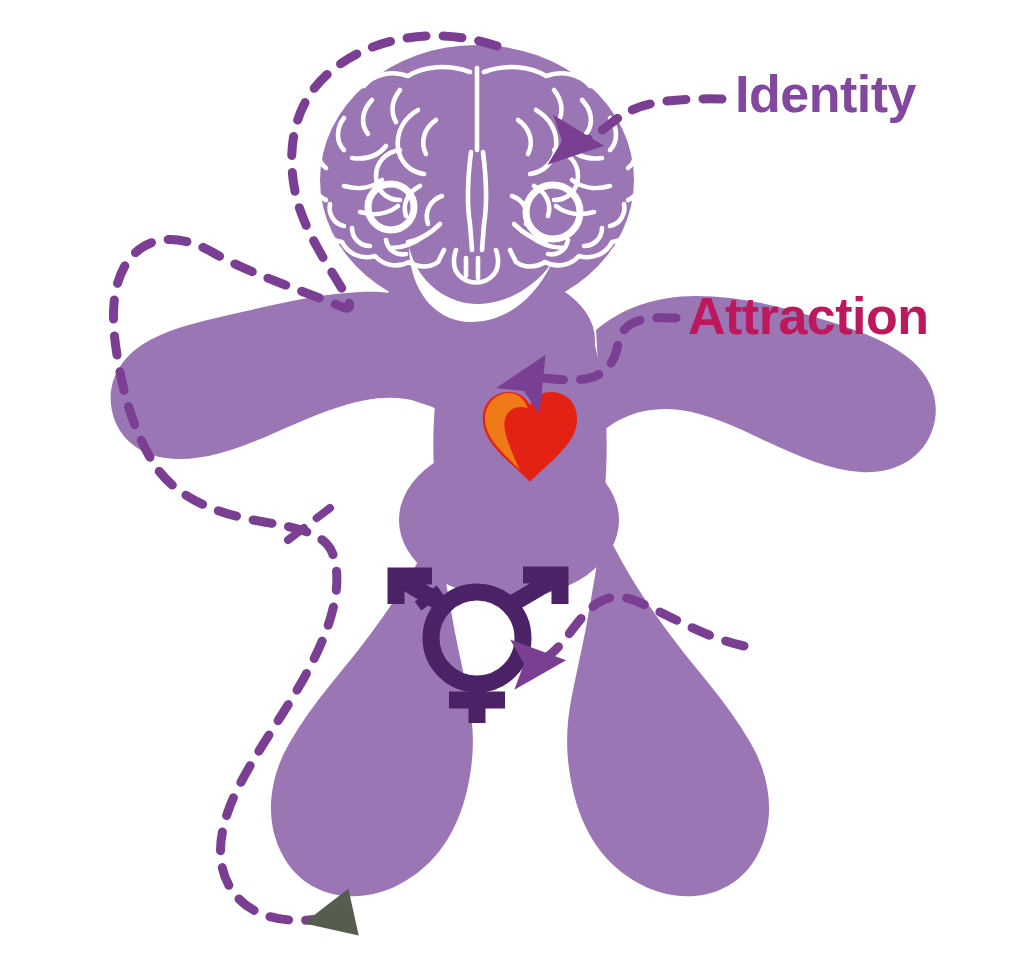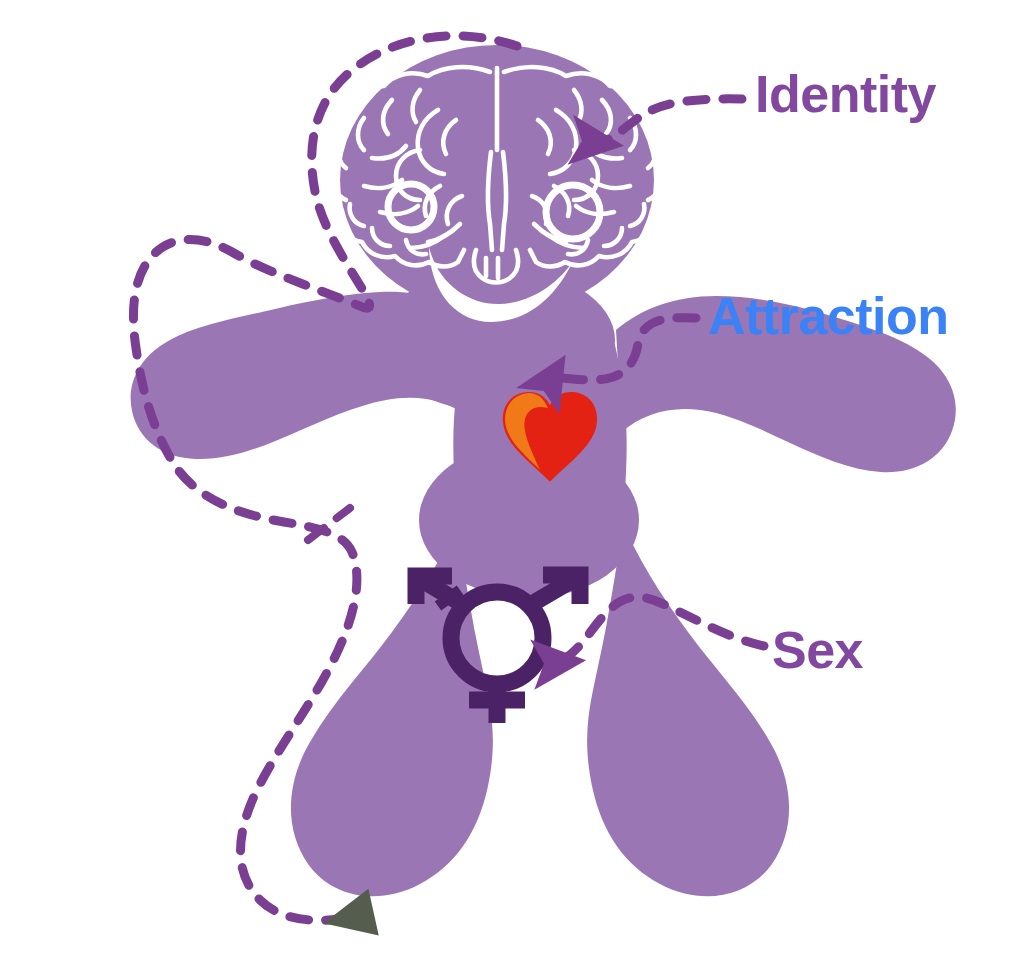--- a/index.html
+++ b/index.html
@@ -12,21 +12,20 @@
     width: 1024px;
     height: 966px;
     overflow: hidden;
     font-family: "Liberation Sans", sans-serif;
   }
   #stage {
     position: relative;
     width: 948px;
     height: 966px;
     background: #ffffff;
-    margin-left: 20px;
   }
   #stage svg.layer {
     position: absolute;
     top: 0;
     left: 0;
     width: 1024px;
     height: 966px;
   }
   .label {
     position: absolute;
@@ -265,18 +264,17 @@
              C 342 576 336 610 320 646
              C 298 696 264 738 240 784
              C 214 834 214 874 240 900
              C 262 922 300 924 336 916"></path>
 
     <path fill="none" stroke="#7A3F92" stroke-width="8" stroke-linecap="round" stroke-dasharray="20 16" d="M288 540 L330 508"></path>
   </svg>
 
   <div class="label" id="label-identity" style="color: rgb(130, 72, 159);">Identity</div>
 
-  <div class="label" id="label-attraction" style="color: #3b82f6;">Attraction</div>
-
-
-  <div class="label" id="label-sex" style="color: rgb(130, 72, 159);">Sex</div>
+  <div class="label" id="label-attraction" style="color: #be185d;">Attraction</div>
+
+
 
 </div>
 
 </body></html>

